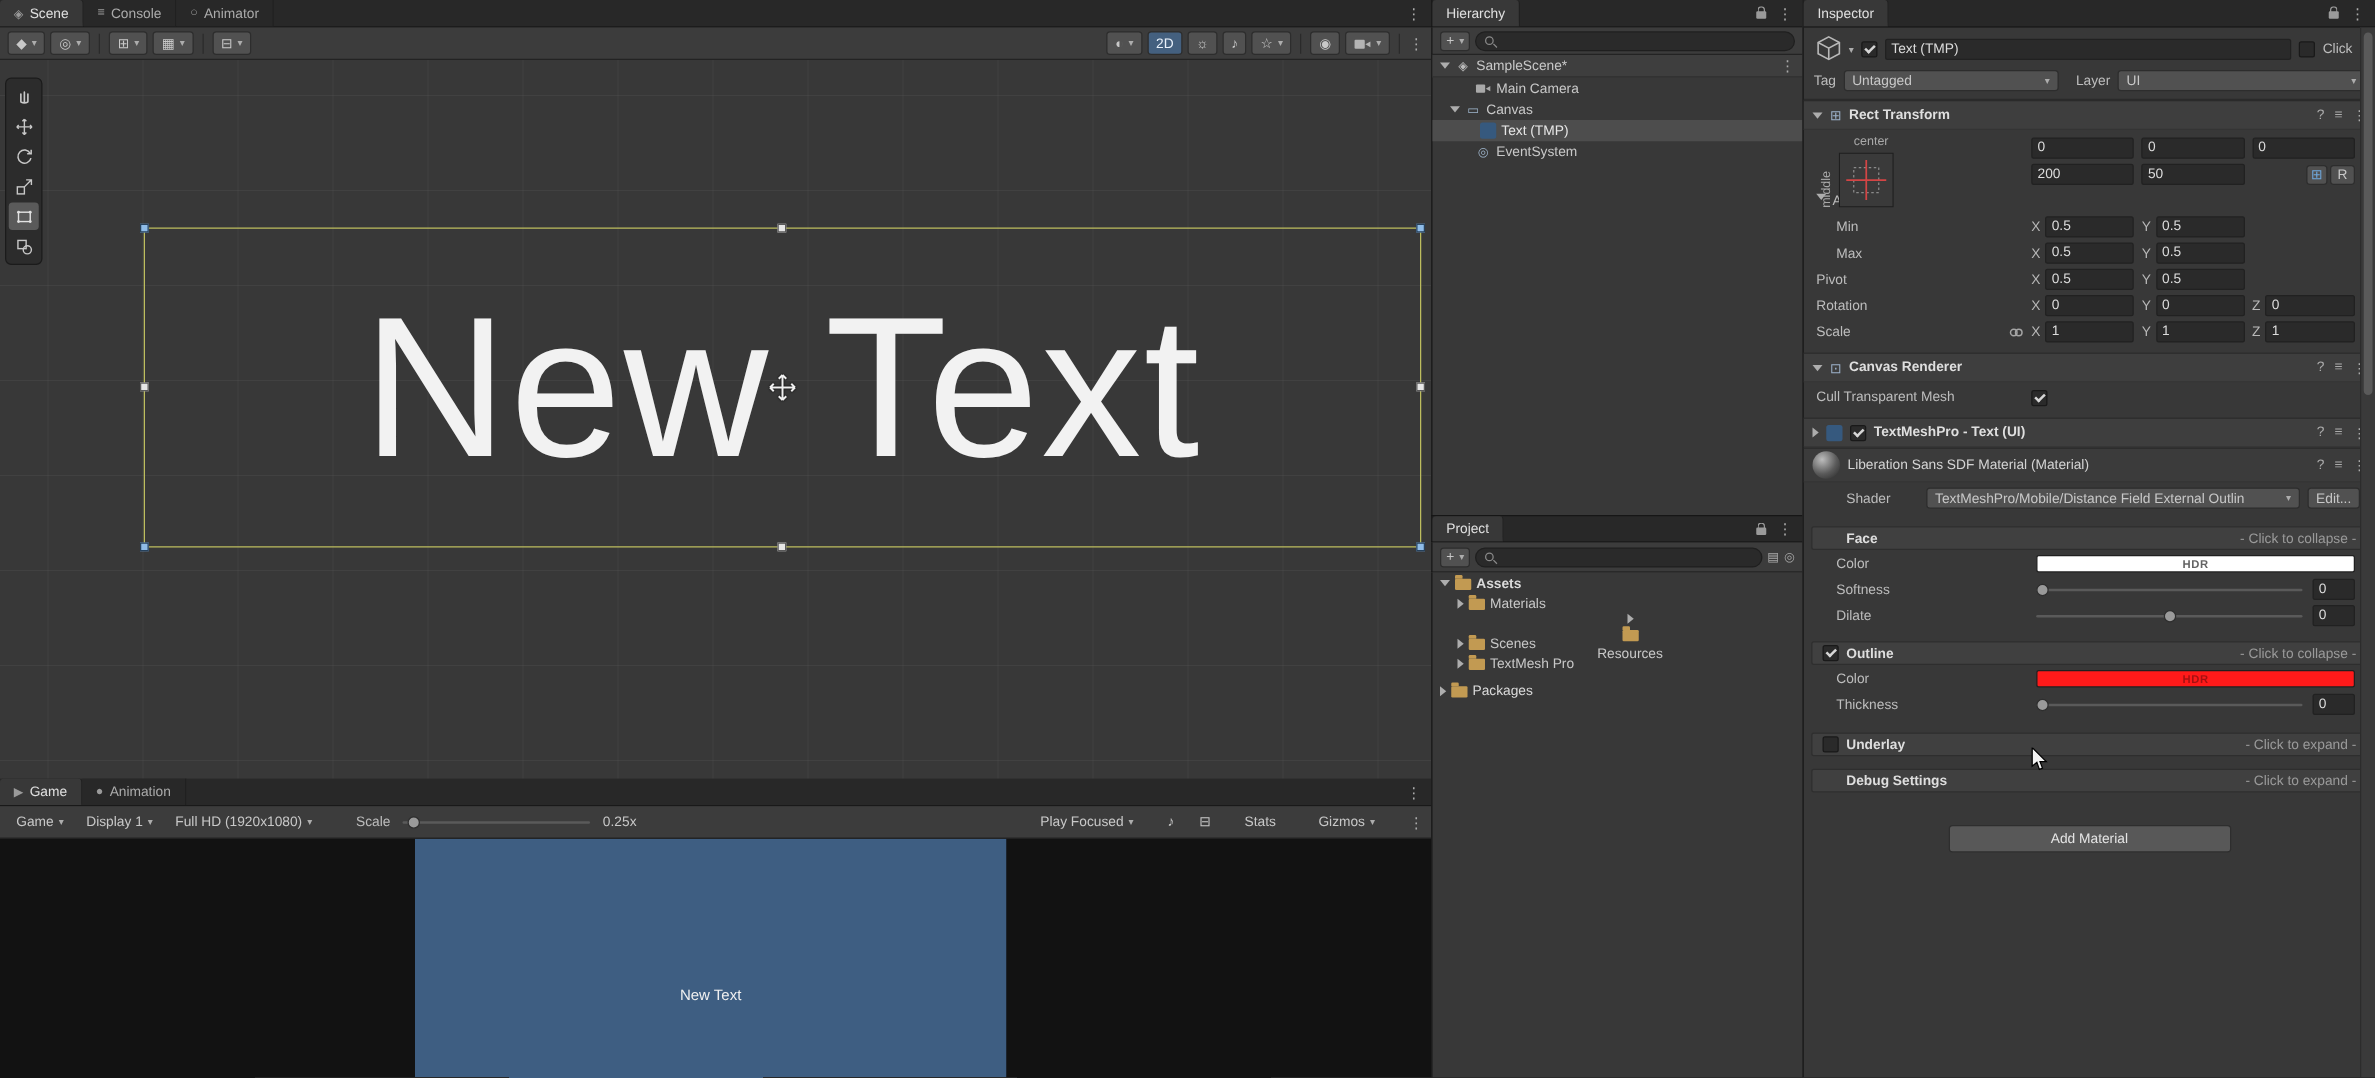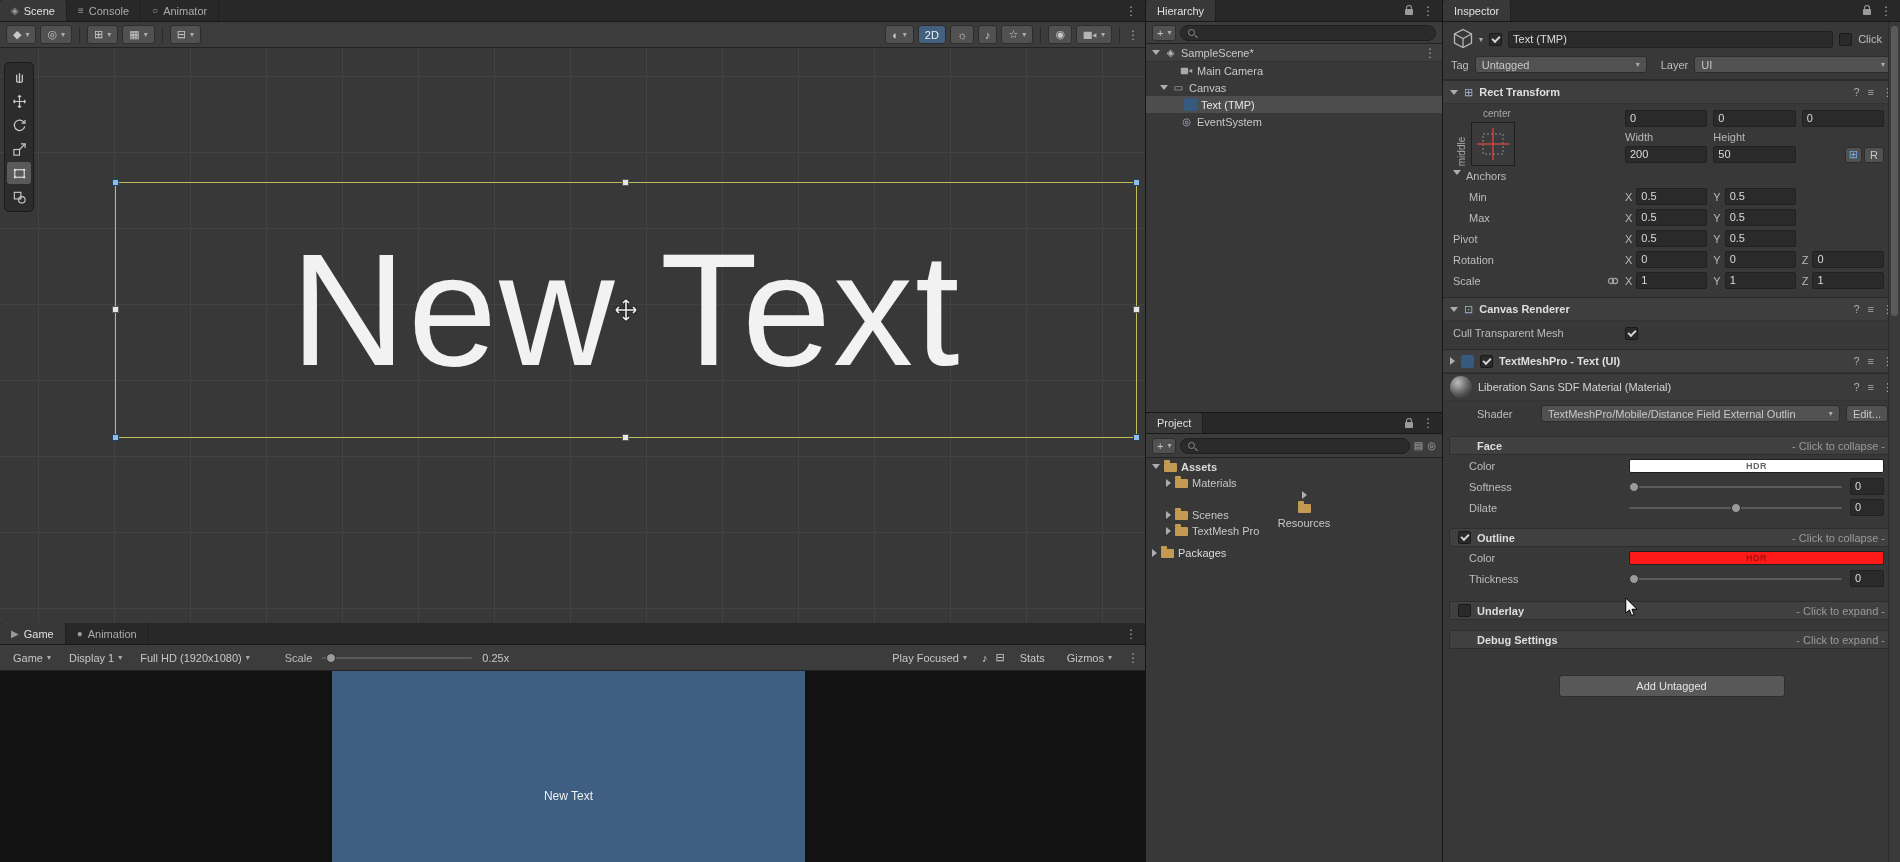--- a/index.html
+++ b/index.html
@@ -298,21 +298,21 @@
     <div class="tbtn flat">
       <span>Full HD (1920x1080)</span>
       <span class="caret">▾</span>
     </div>
     <span class="lbl" style="margin-left:24px;">Scale</span>
     <div class="slider-track" style="width:150px;margin:0 6px;">
       <div class="knob" style="left:4px;"></div>
     </div>
     <span>0.25x</span>
 
-    <div style="margin-left:auto;display:flex;align-items:center;gap:8px;">
+    <div style="margin-left:auto;display:flex;align-items:center;gap:20px;">
       <div class="tbtn flat">
         <span>Play Focused</span>
         <span class="caret">▾</span>
       </div>
       <span>♪</span>
       <span>⊟</span>
       <div class="tbtn flat">
         <span>Stats</span>
       </div>
       <div class="tbtn flat">
@@ -498,30 +498,20 @@
             <div class="field">0</div>
           </div>
         <div class="cell">
             <div class="field">0</div>
           </div>
         <div class="cell">
             <div class="field">0</div>
           </div>
       </div>
 
-      <div class="irow lblrow">
-        <div class="lbl-col"></div>
-        <div class="cell">
-            <span class="collbl">Width</span>
-          </div>
-        <div class="cell">
-            <span class="collbl">Height</span>
-          </div>
-        <div class="cell"></div>
-      </div>
       <div class="irow">
         <div class="lbl-col"></div>
         <div class="cell">
             <div class="field">200</div>
           </div>
         <div class="cell">
             <div class="field">50</div>
           </div>
         <div class="cell" style="justify-content:flex-end;gap:2px;">
           <div class="tbtn" style="height:16px;padding:0 3px;">
@@ -723,21 +713,21 @@
       <span class="sec-title">Underlay</span>
       <span class="sec-state">- Click to expand -</span>
     </div>
     <div class="sec-header" style="margin-top:10px;">
       <span class="cb-ph"></span>
       <span class="sec-title">Debug Settings</span>
       <span class="sec-state">- Click to expand -</span>
     </div>
 
     <div class="addc">
-      <span>Add Untagged</span>
+      <span>Add Material</span>
     </div>
 
     <div class="vscroll">
       <div class="vthumb"></div>
     </div>
   </div>
 
   <svg class="abs" style="left:1624px;top:598px;z-index:50;" width="16" height="20" viewBox="0 0 12 16">
     <path d="M1 0 L1 12 L4 9.5 L5.6 14 L7.6 13.2 L6 9 L10 9 Z" fill="#F2F2F2" stroke="#000" stroke-width="0.8"></path>
   </svg>

